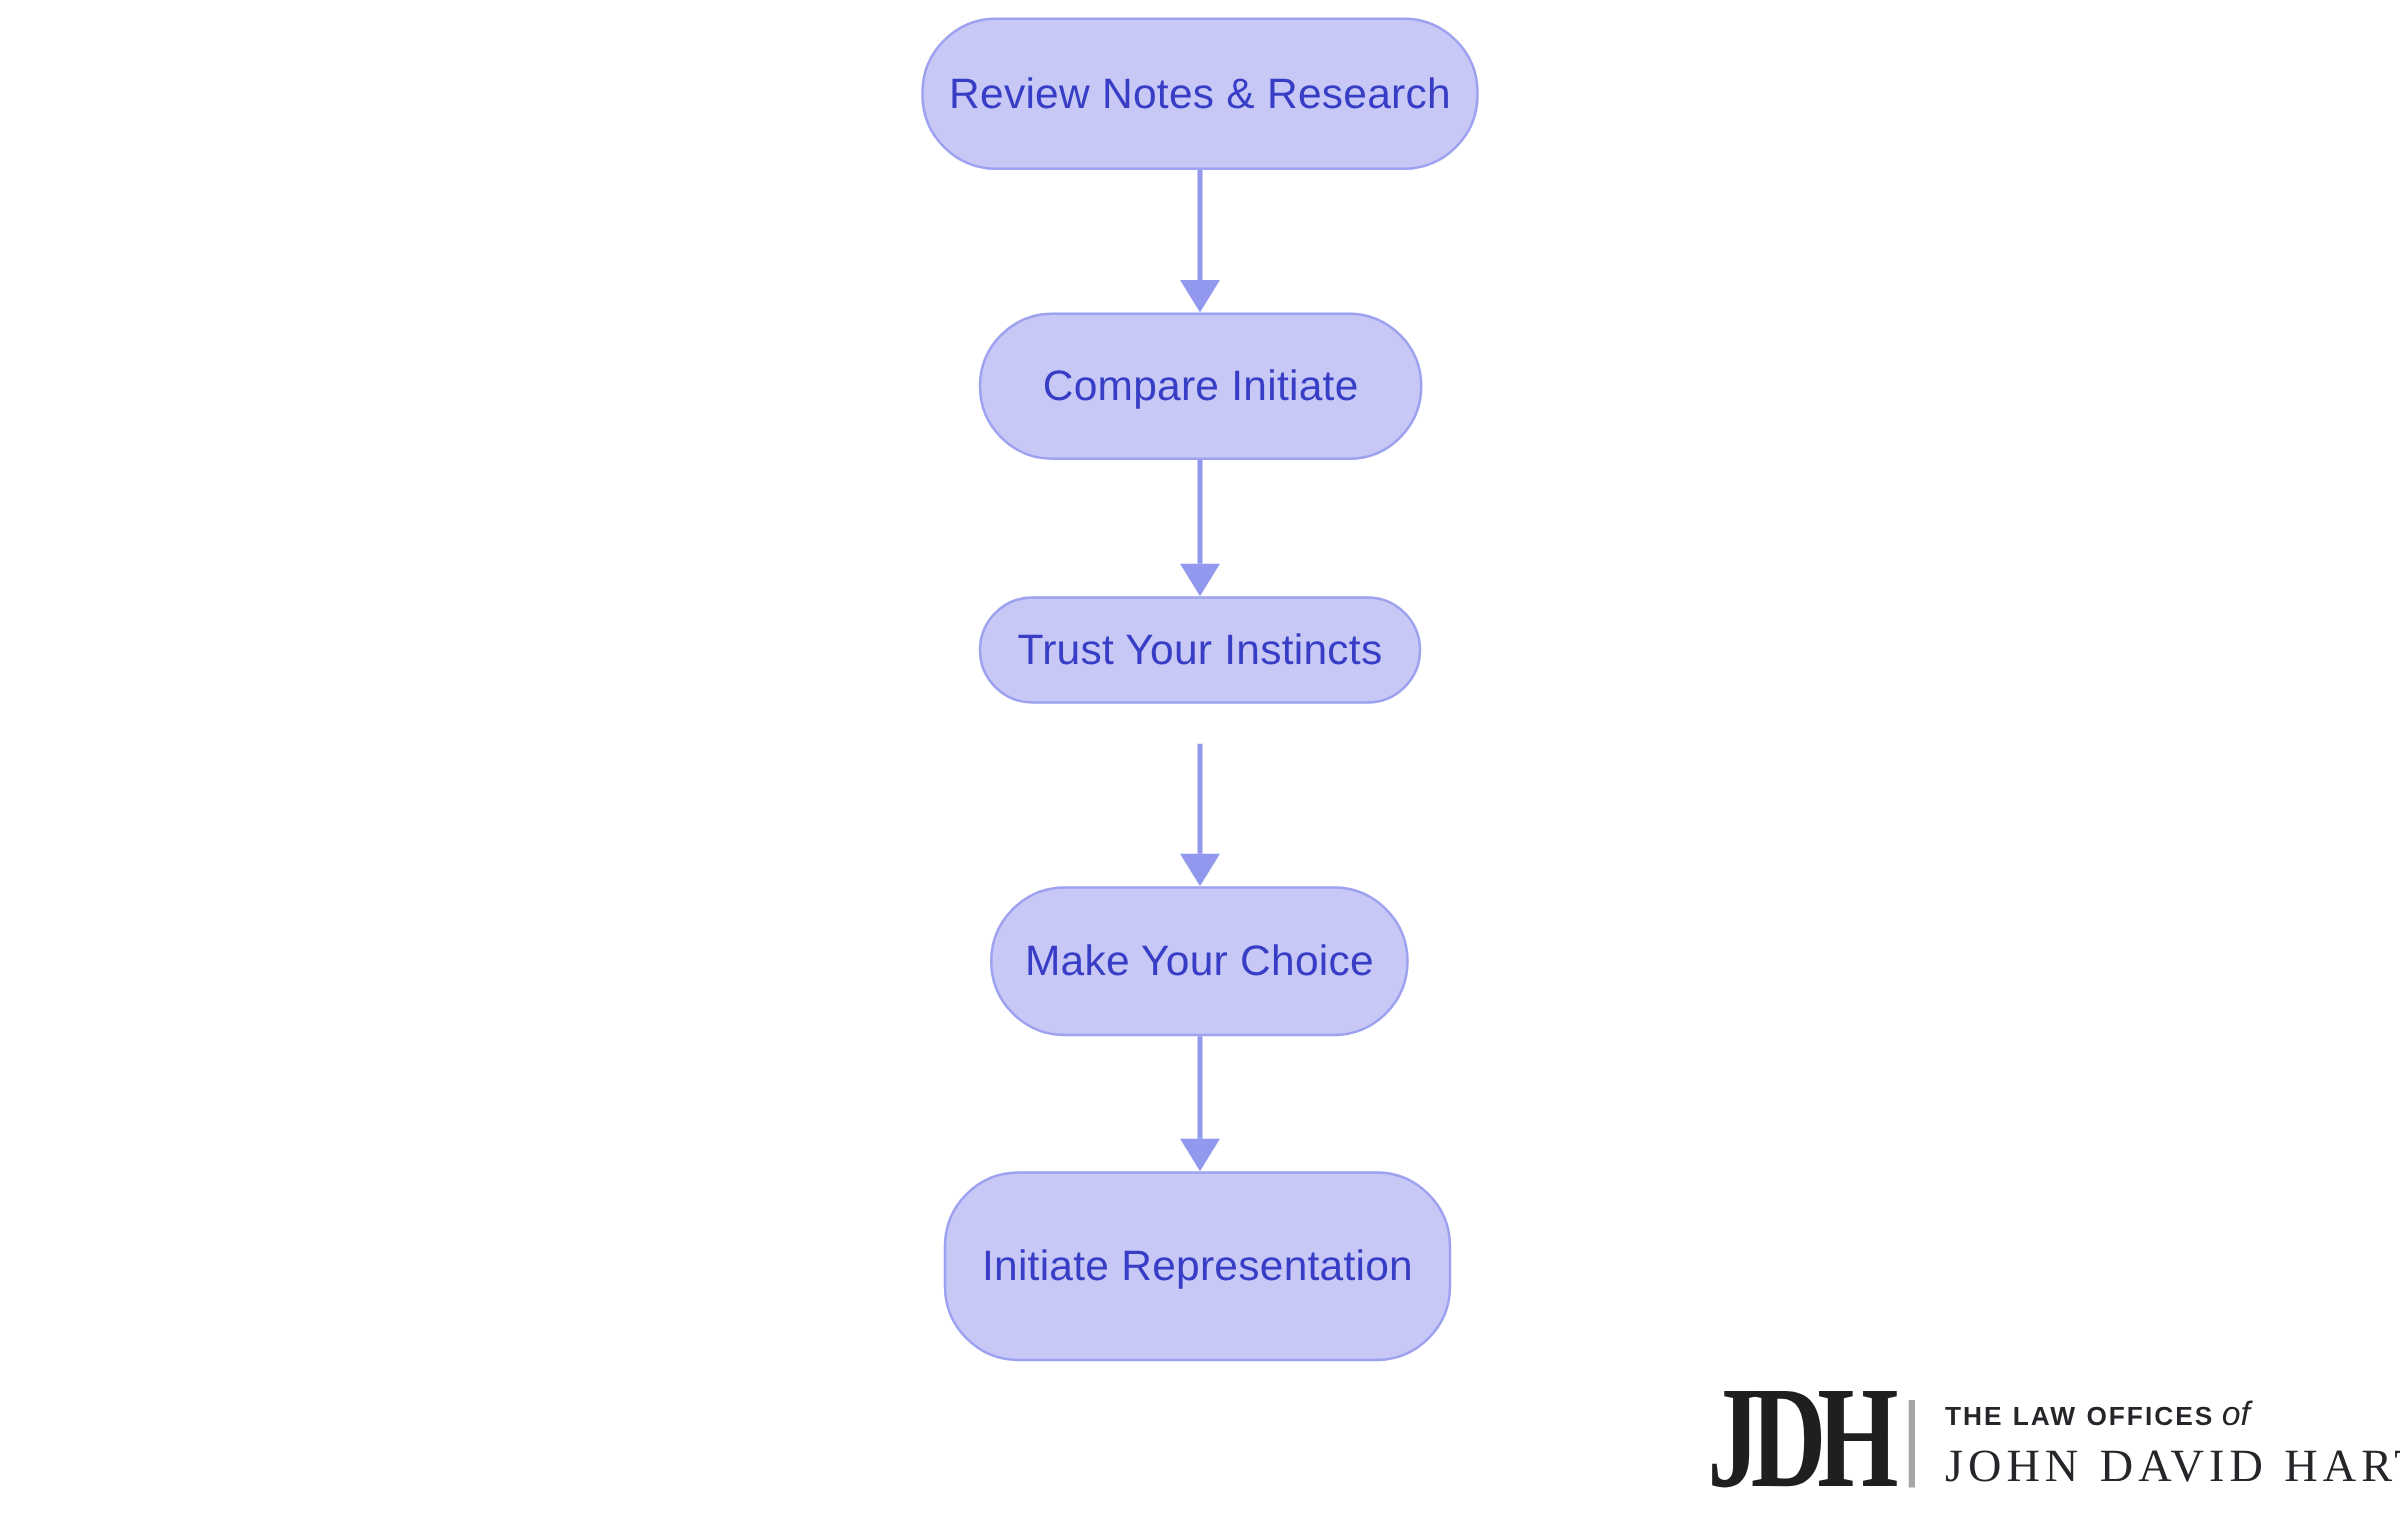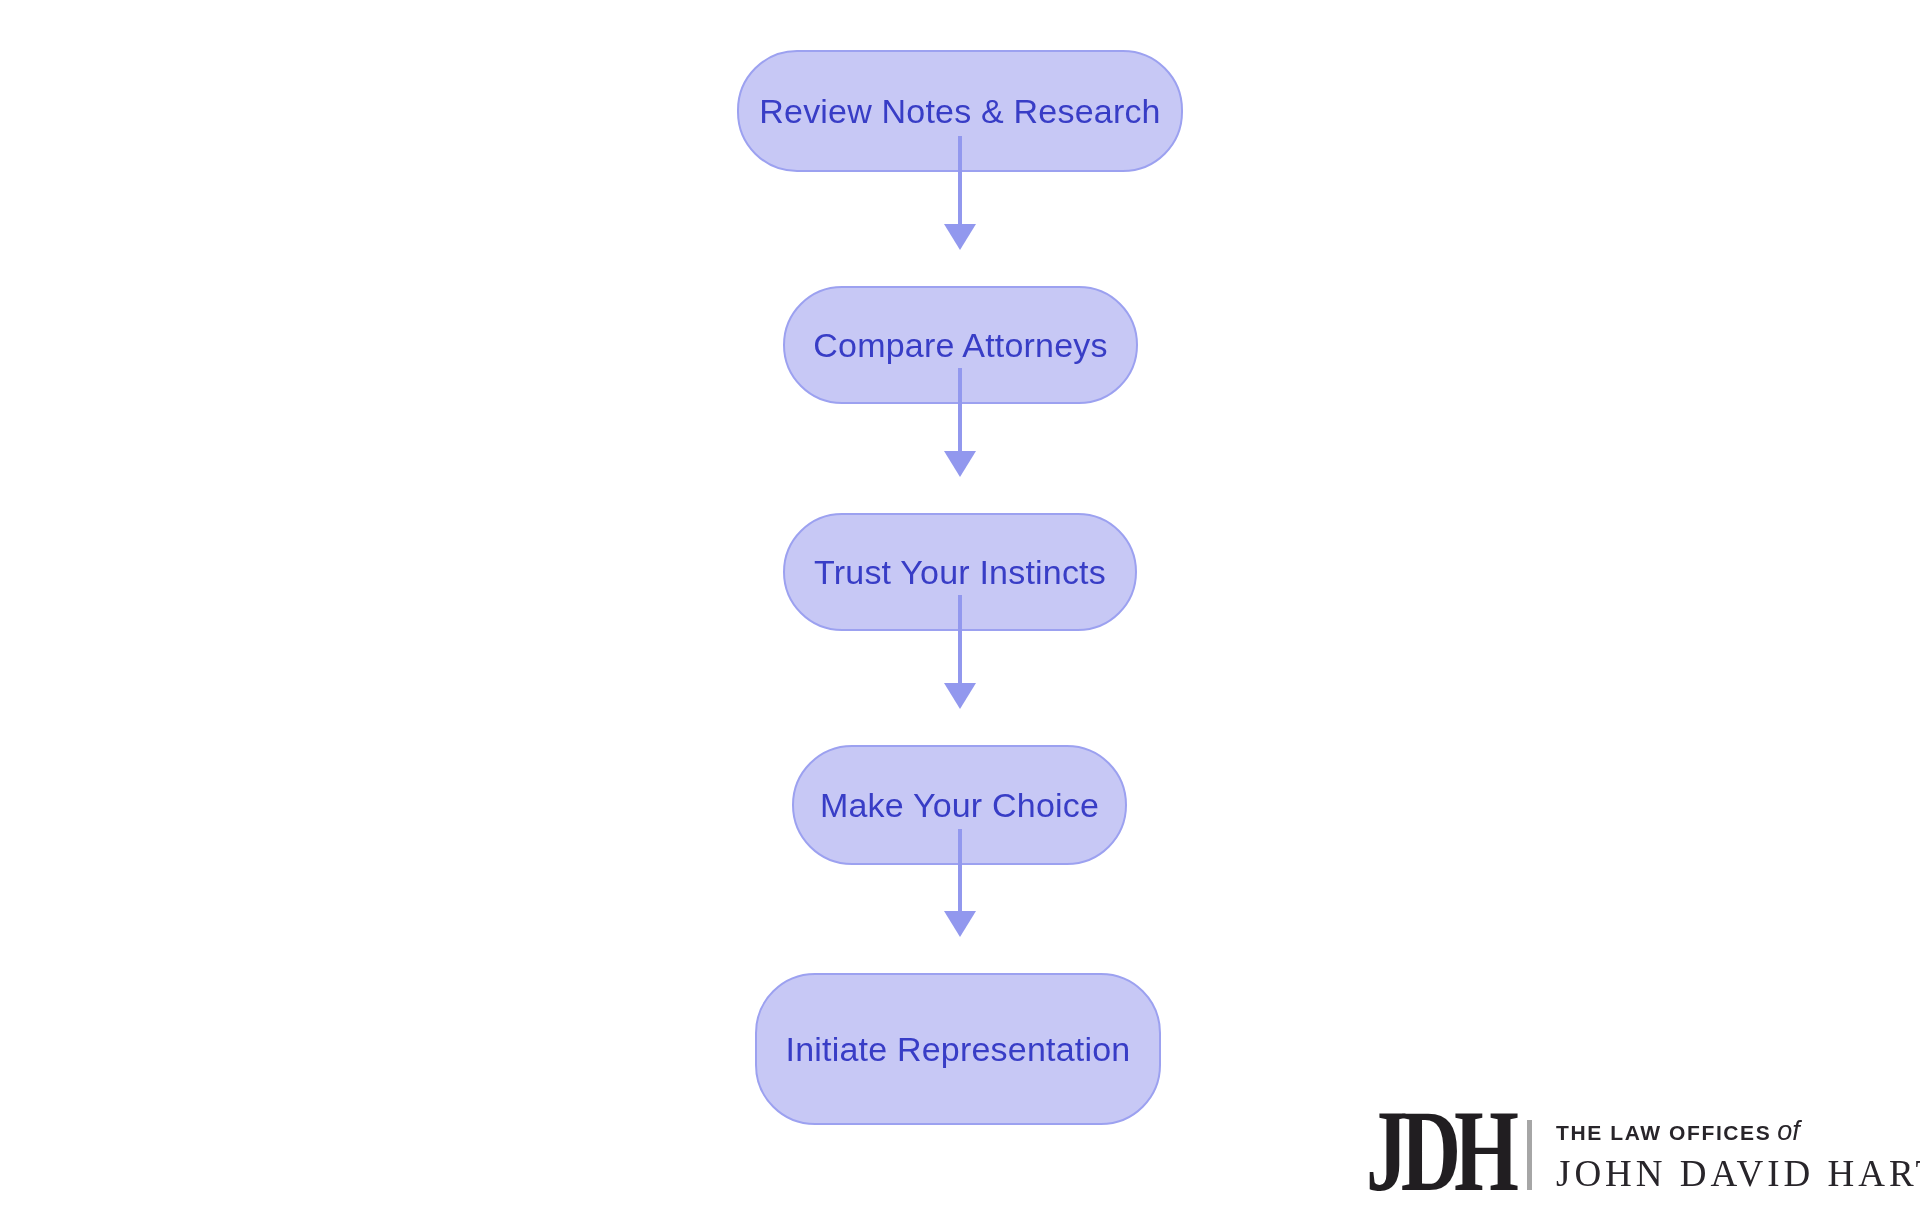--- a/index.html
+++ b/index.html
@@ -19,25 +19,24 @@
     border-radius: 60px;
     background: var(--node-fill, #c7c8f5);
     border: 2px solid var(--node-border, #9ca1f0);
     color: var(--node-text, #383dc6);
     display: flex;
     align-items: center;
     justify-content: center;
     font-size: 34px;
     letter-spacing: 0.2px;
     text-align: center;
-    margin-top: 36px;
   }
   .n1 { left: 737px; top:  14px; width: 446px; height: 122px; }
   .n2 { left: 783px; top: 250px; width: 355px; height: 118px; }
-  .n3 { left: 783px; top: 477px; width: 354px; height: 118px; }
+  .n3 { left: 783px; top: 477px; width: 354px; height: 86px; }
   .n4 { left: 792px; top: 709px; width: 335px; height: 120px; }
   .n5 { left: 755px; top: 937px; width: 406px; height: 152px; }
 
   
   .arrow {
     position: absolute;
     left: 944px;
     width: 32px;
     display: flex;
     flex-direction: column;
@@ -118,21 +117,21 @@
 <div class="node n1">
   <span>Review Notes &amp; Research</span>
 </div>
 
 <div class="arrow a1">
   <div class="shaft"></div>
   <div class="head"></div>
 </div>
 
 <div class="node n2">
-  <span>Compare Attorneys</span>
+  <span>Compare Initiate</span>
 </div>
 
 <div class="arrow a2">
   <div class="shaft"></div>
   <div class="head"></div>
 </div>
 
 <div class="node n3">
   <span>Trust Your Instincts</span>
 </div>

